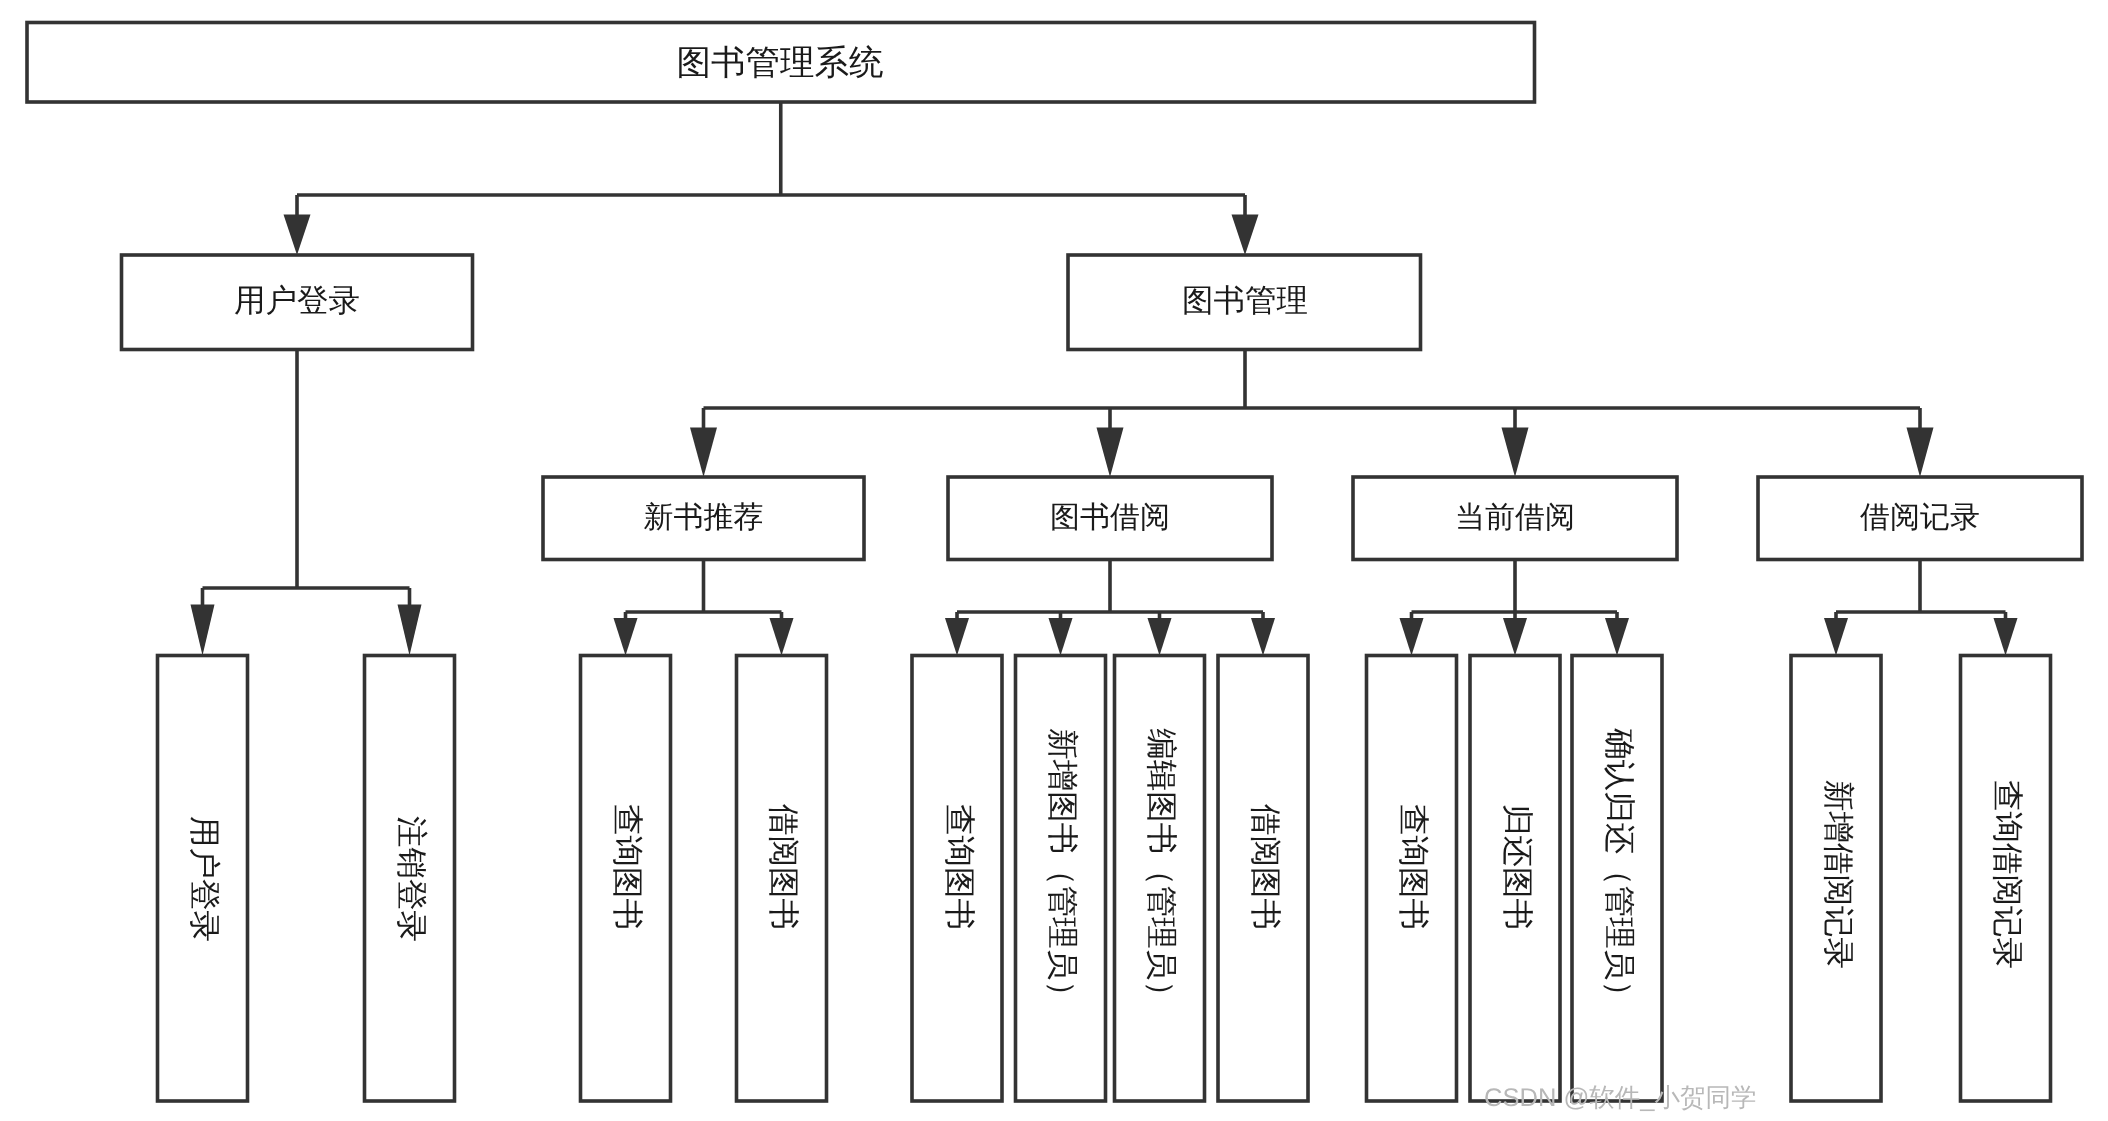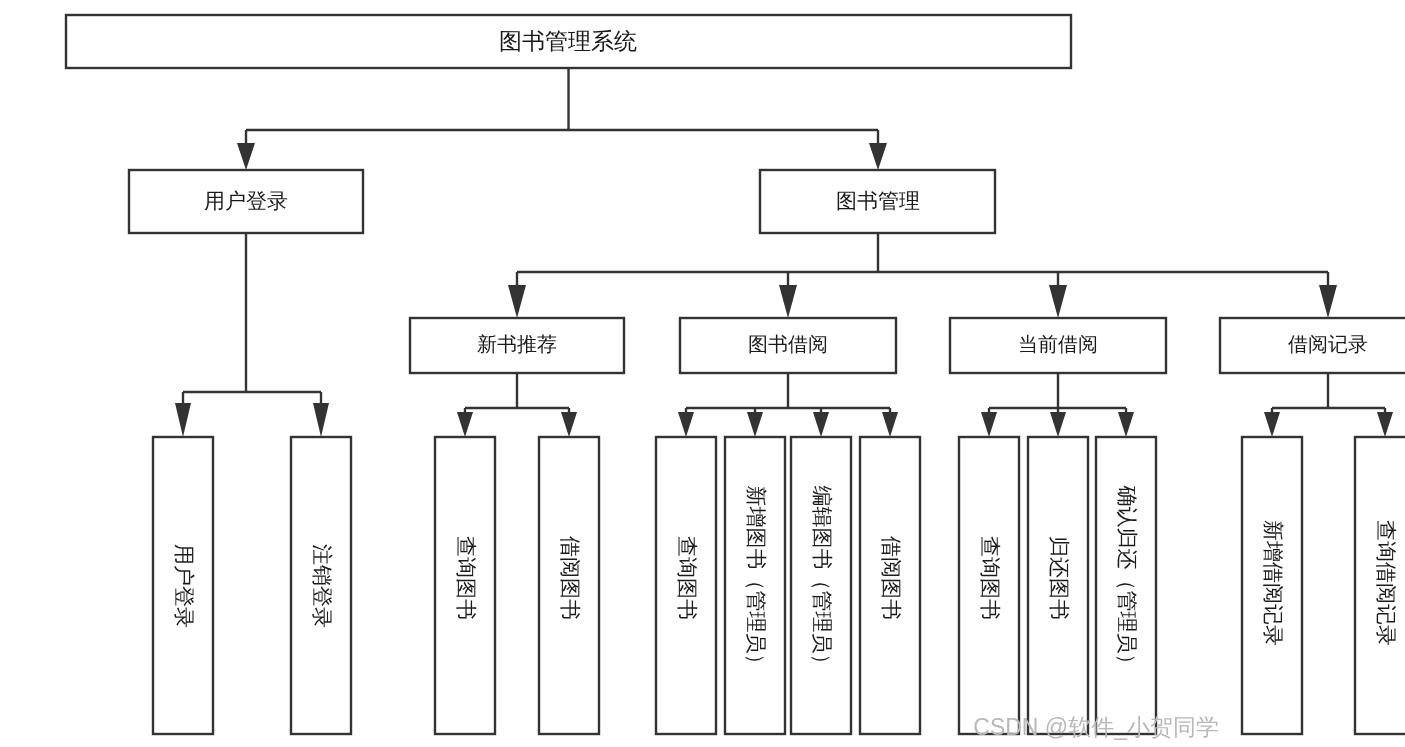--- a/index.html
+++ b/index.html
@@ -12,21 +12,20 @@
     height: 747px;
     font-family: "Liberation Sans", "DejaVu Sans", sans-serif;
     overflow: hidden;
     position: relative;
   }
   #diagram-root {
     position: absolute;
     left: 0; top: 0;
     width: 1181px;
     height: 747px;
-    padding-left: 48px;
   }
   svg { display: block; }
   .node-rect {
     fill: #ffffff;
     stroke: #333333;
     stroke-width: 2.4;
   }
   .node-label {
     fill: #1a1a1a;
     font-family: "Liberation Sans", "DejaVu Sans", sans-serif;
@@ -50,21 +49,21 @@
   }
   .arrow-head {
     fill: #333333;
     stroke: none;
   }
   .watermark {
     position: absolute;
     right: 10px;
     bottom: 4px;
     font-family: "Liberation Sans", "DejaVu Sans", sans-serif;
-    font-size: 23px;
+    font-size: 17px;
     color: #b8b8b8;
     white-space: nowrap;
     pointer-events: none;
   }
 </style>
 </head>
 <body>
 
 <div id="diagram-root">
   <svg width="1405" height="747" viewBox="0 0 1405 747" xmlns="http://www.w3.org/2000/svg">

